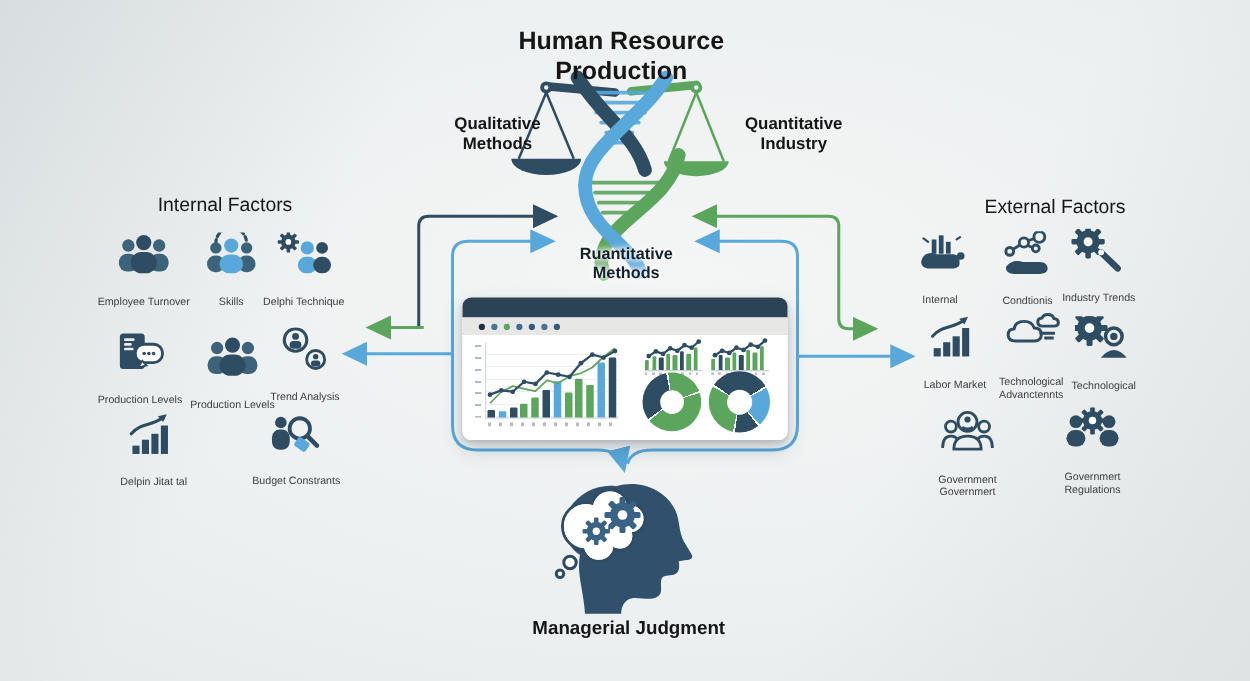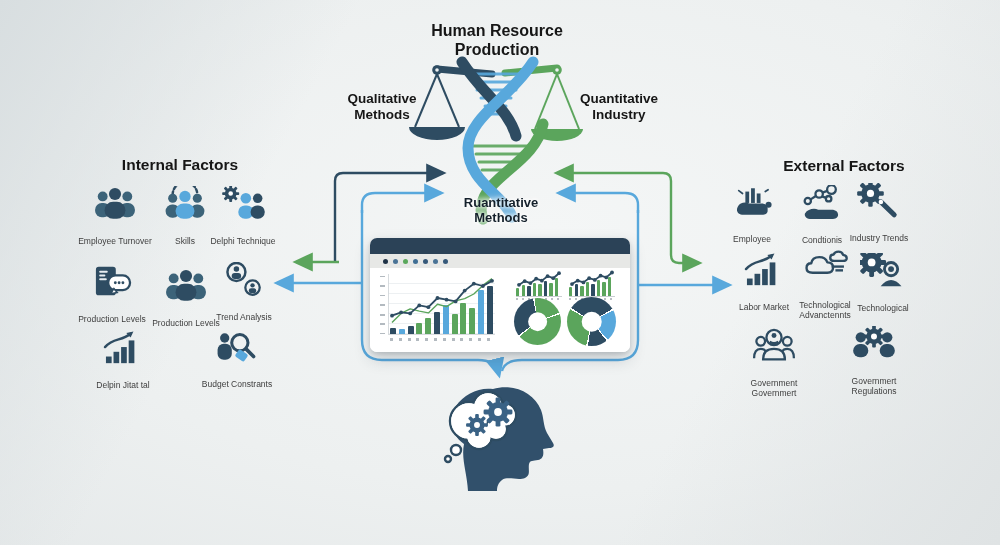--- a/index.html
+++ b/index.html
@@ -5,23 +5,23 @@
   html,body{margin:0;padding:0;}
   body{font-family:"Liberation Sans", sans-serif;}
   .canvas{position:relative;width:1000px;height:545px;overflow:hidden;
     background:
       radial-gradient(130% 120% at 55% 42%, #f4f6f6 0%, #edf0f0 40%, #e2e6e7 78%, #d9dee0 100%);
   }
   .canvas:before{content:"";position:absolute;inset:0;
     background:linear-gradient(118deg, #d8dee0 0%, rgba(244,246,246,0) 28%, rgba(244,246,246,0) 70%, #dfe3e4 100%);}
   svg.deco{position:absolute;left:0;top:0;pointer-events:none;}
   .txt{position:absolute;color:#161616;text-align:center;line-height:1.18;}
-  .title{font-size:16px;font-weight:700;}
-  .h-factors{font-size:15.5px;font-weight:700;}
-  .scale-label{font-size:13.5px;font-weight:700;}
+  .title{font-size:20px;font-weight:700;}
+  .h-factors{font-size:15.5px;font-weight:400;}
+  .scale-label{font-size:13.5px;font-weight:700;margin-left:16px;}
   .methods{font-size:13px;font-weight:700;color:#14202b;
     text-shadow:0 0 4px #fff,0 0 6px #fff,0 0 8px #fff;margin-top:20px;}
   .panel-title{font-size:15px;font-weight:700;}
   .bottom-label{font-size:15px;font-weight:700;}
   .factor{position:absolute;width:92px;text-align:center;}
   .factor svg{display:block;margin:0 auto;}
   .flabel{margin-top:14px;font-size:8.5px;color:#3d3d3d;line-height:1.2;}
   
   .p-i0{left:69px;top:186px}.p-i1{left:139px;top:186px}.p-i2{left:197px;top:186px}
   .p-i3{left:66px;top:264px}.p-i4{left:140px;top:268px}.p-i5{left:198px;top:262px}
@@ -287,20 +287,21 @@
 
   <div class="txt title" style="left:387px;top:22px;width:220px">
     <span>Human Resource</span><br>
     <span>Production</span>
   </div>
   <div class="txt scale-label" style="left:341px;top:91px;width:82px">Qualitative Methods</div>
   <div class="txt scale-label" style="left:576px;top:91px;width:86px">Quantitative Industry</div>
   <div class="txt methods" style="left:456px;top:175px;width:90px">Ruantitative Methods</div>
   <div class="txt h-factors" style="left:80px;top:156px;width:200px">Internal Factors</div>
   <div class="txt h-factors" style="left:744px;top:157px;width:200px">External Factors</div>
+  <div class="txt bottom-label" style="left:413px;top:494px;width:180px">Managerial Judgment</div>
 
   <div id="internal-items">
       <div class="factor p-i0">
         <svg width="46" height="36" viewBox="0 0 48 38">
           <use href="#sym-people-group"></use>
         </svg>
         <div class="flabel">Employee Turnover</div>
       </div>
       <div class="factor p-i1">
         <svg width="46" height="36" viewBox="0 0 48 38">
@@ -343,21 +344,21 @@
           <use href="#sym-person-search"></use>
         </svg>
         <div class="flabel">Budget Constrants</div>
       </div>
     </div>
   <div id="external-items">
       <div class="factor p-e0">
         <svg width="46" height="36" viewBox="0 0 48 38">
           <use href="#sym-hand-chart"></use>
         </svg>
-        <div class="flabel">Employee</div>
+        <div class="flabel">Internal</div>
       </div>
       <div class="factor p-e1">
         <svg width="46" height="36" viewBox="0 0 48 38">
           <use href="#sym-network-hand"></use>
         </svg>
         <div class="flabel">Condtionis</div>
       </div>
       <div class="factor p-e2">
         <svg width="46" height="36" viewBox="0 0 48 38">
           <use href="#sym-gear-wrench"></use>

